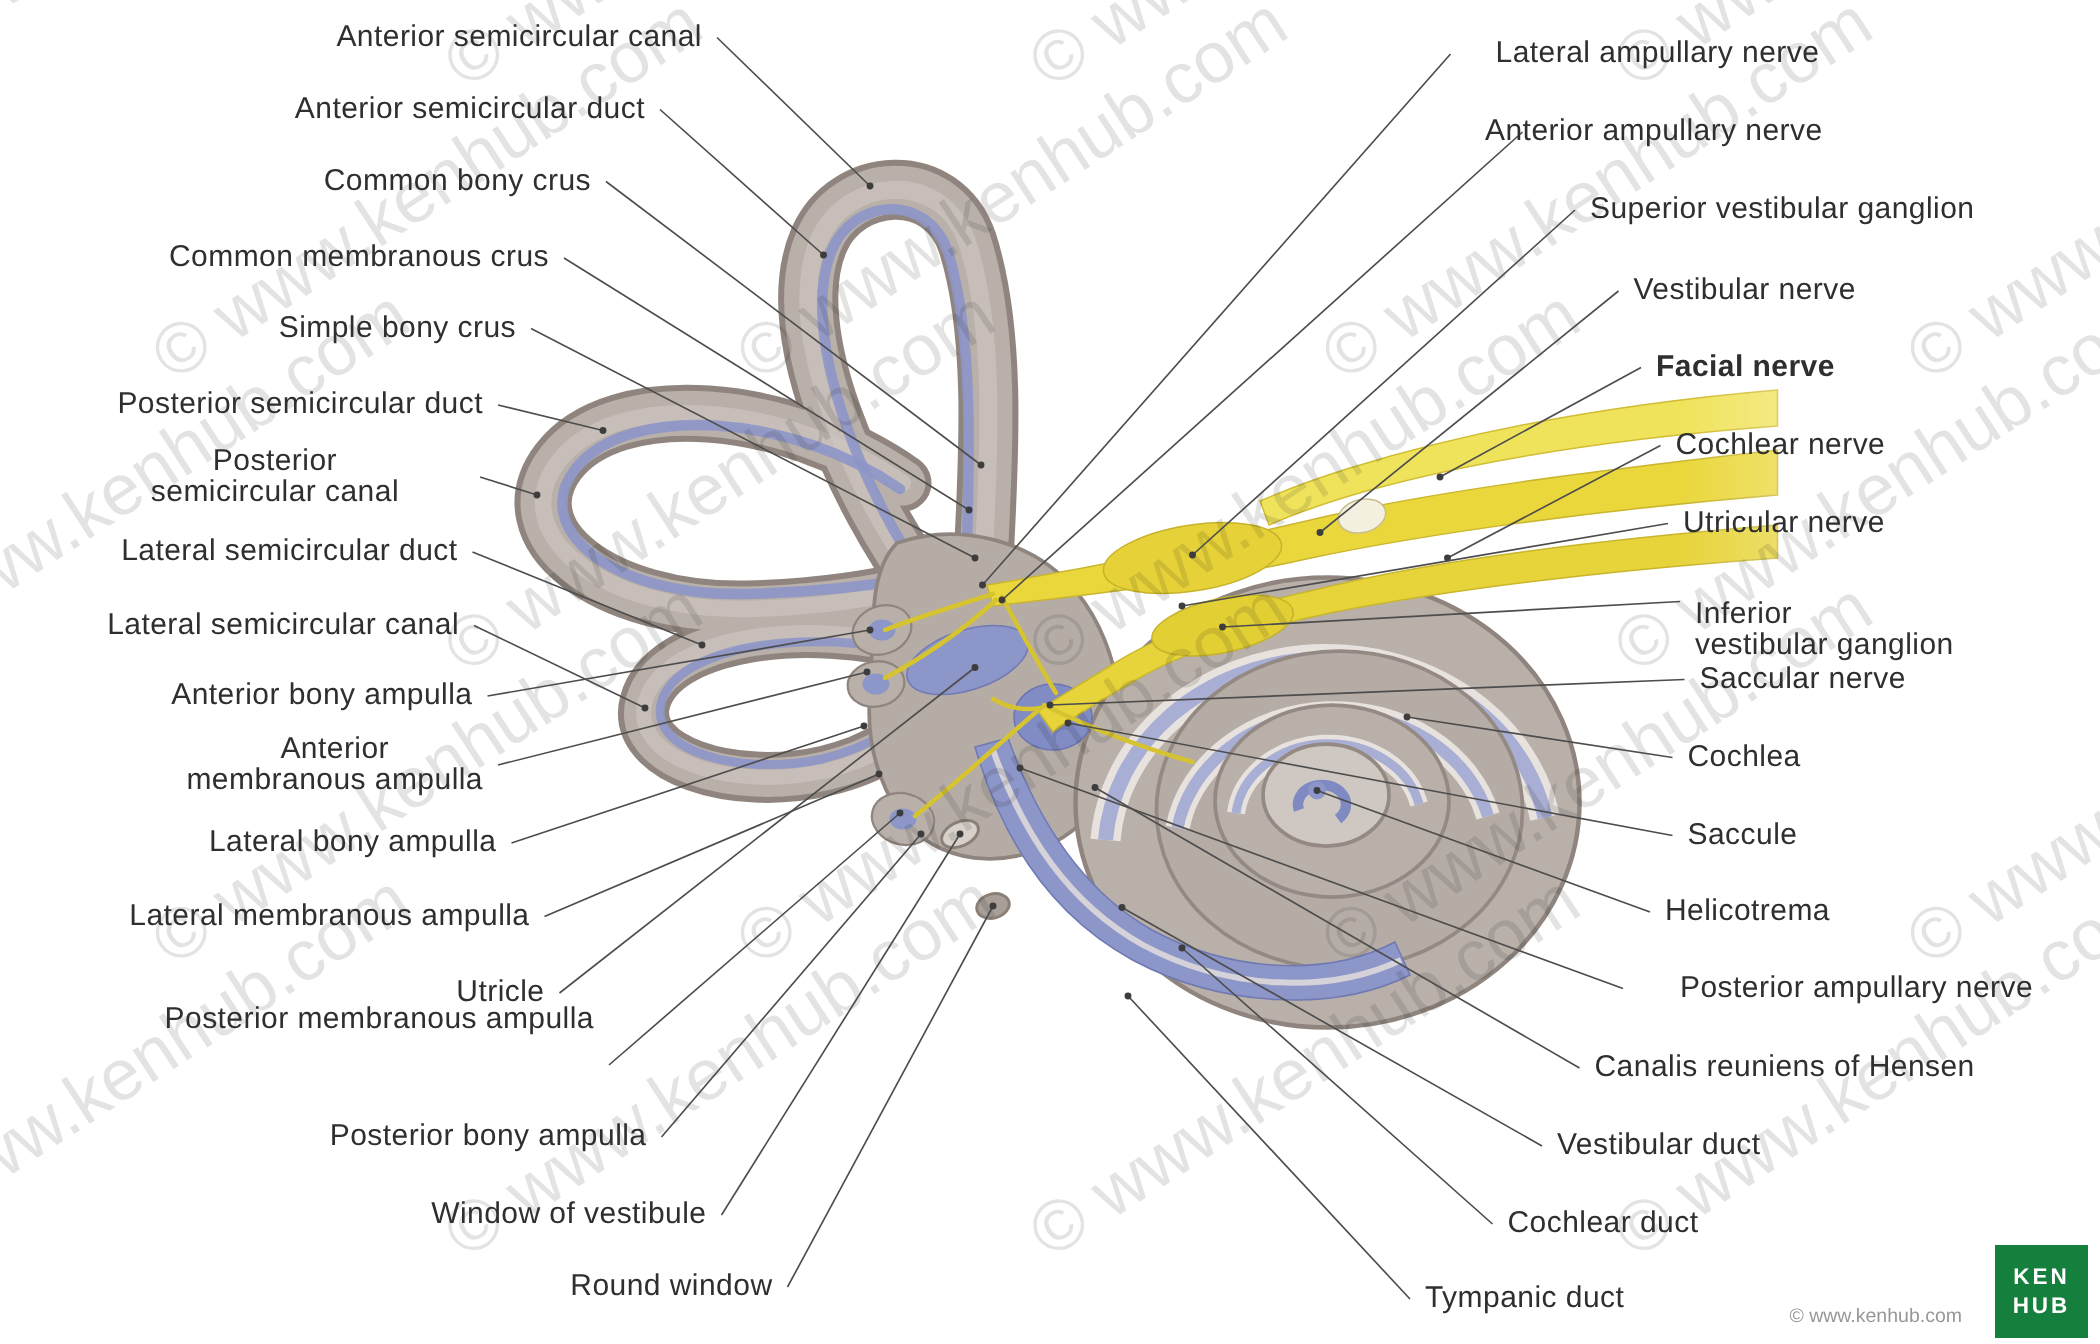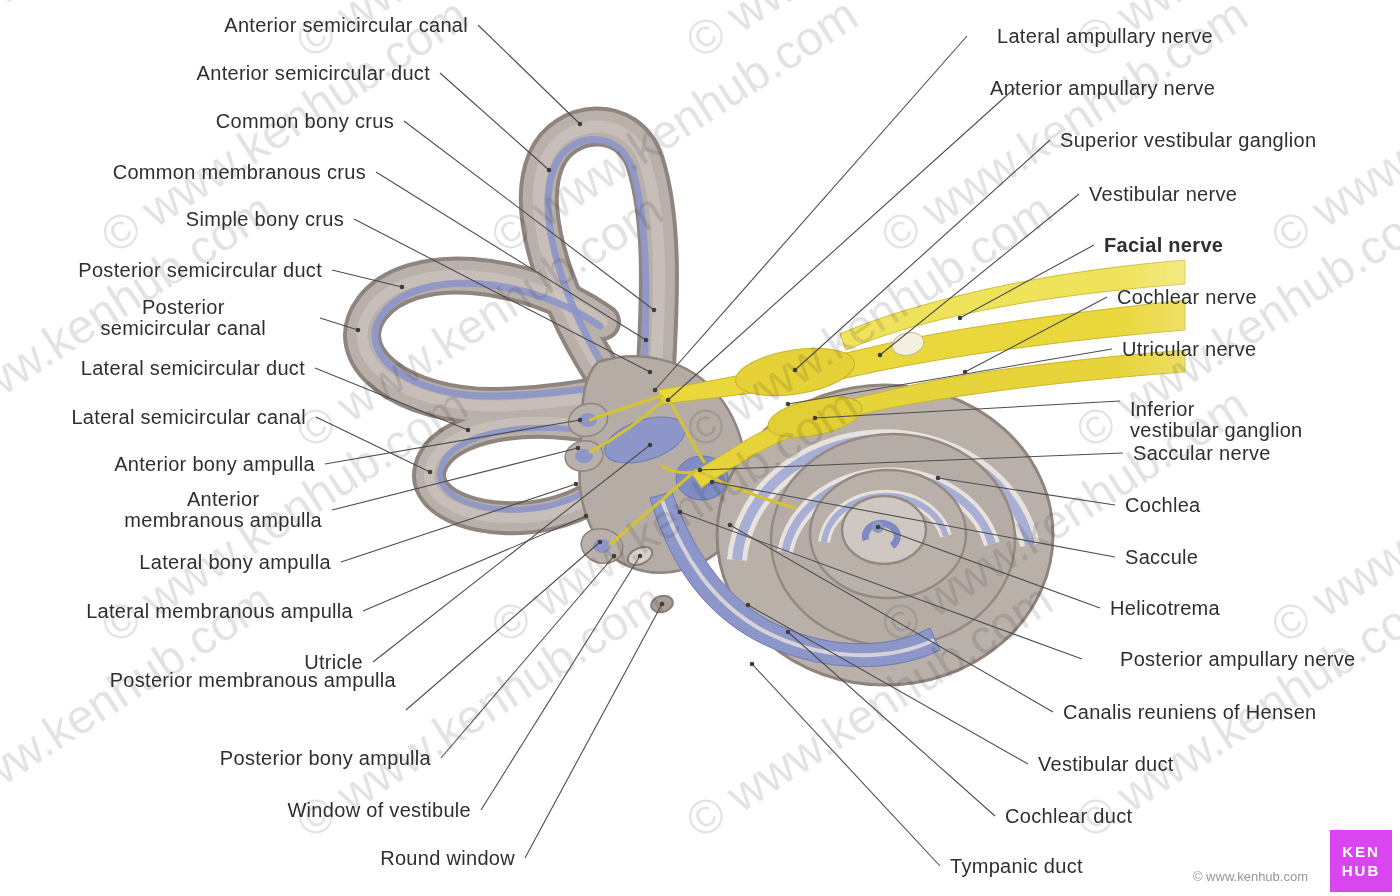--- a/index.html
+++ b/index.html
@@ -13,21 +13,21 @@
     position:absolute;font-size:20px;color:#2f2f2f;letter-spacing:.3px;
     line-height:1.05;white-space:pre-line;transform:translateY(-50%);
   }
   .label.left{text-align:center;}
   .label.right{text-align:left;}
   #credit{
     position:absolute;right:92px;bottom:12px;font-size:13px;color:#979797;
   }
   #logo{
     position:absolute;right:8px;bottom:4px;width:62px;height:62px;
-    background:#d946ef;color:#ffffff;display:flex;flex-direction:column;
+    background:#15803d;color:#ffffff;display:flex;flex-direction:column;
     align-items:center;justify-content:center;font-weight:bold;font-size:15px;
     letter-spacing:2px;line-height:1.3;text-decoration:none;cursor:pointer;
   }
 </style>
 </head>
 <body>
 
 <div id="stage">
 
   <svg id="scene" width="1400" height="896" viewBox="0 0 1400 896">

